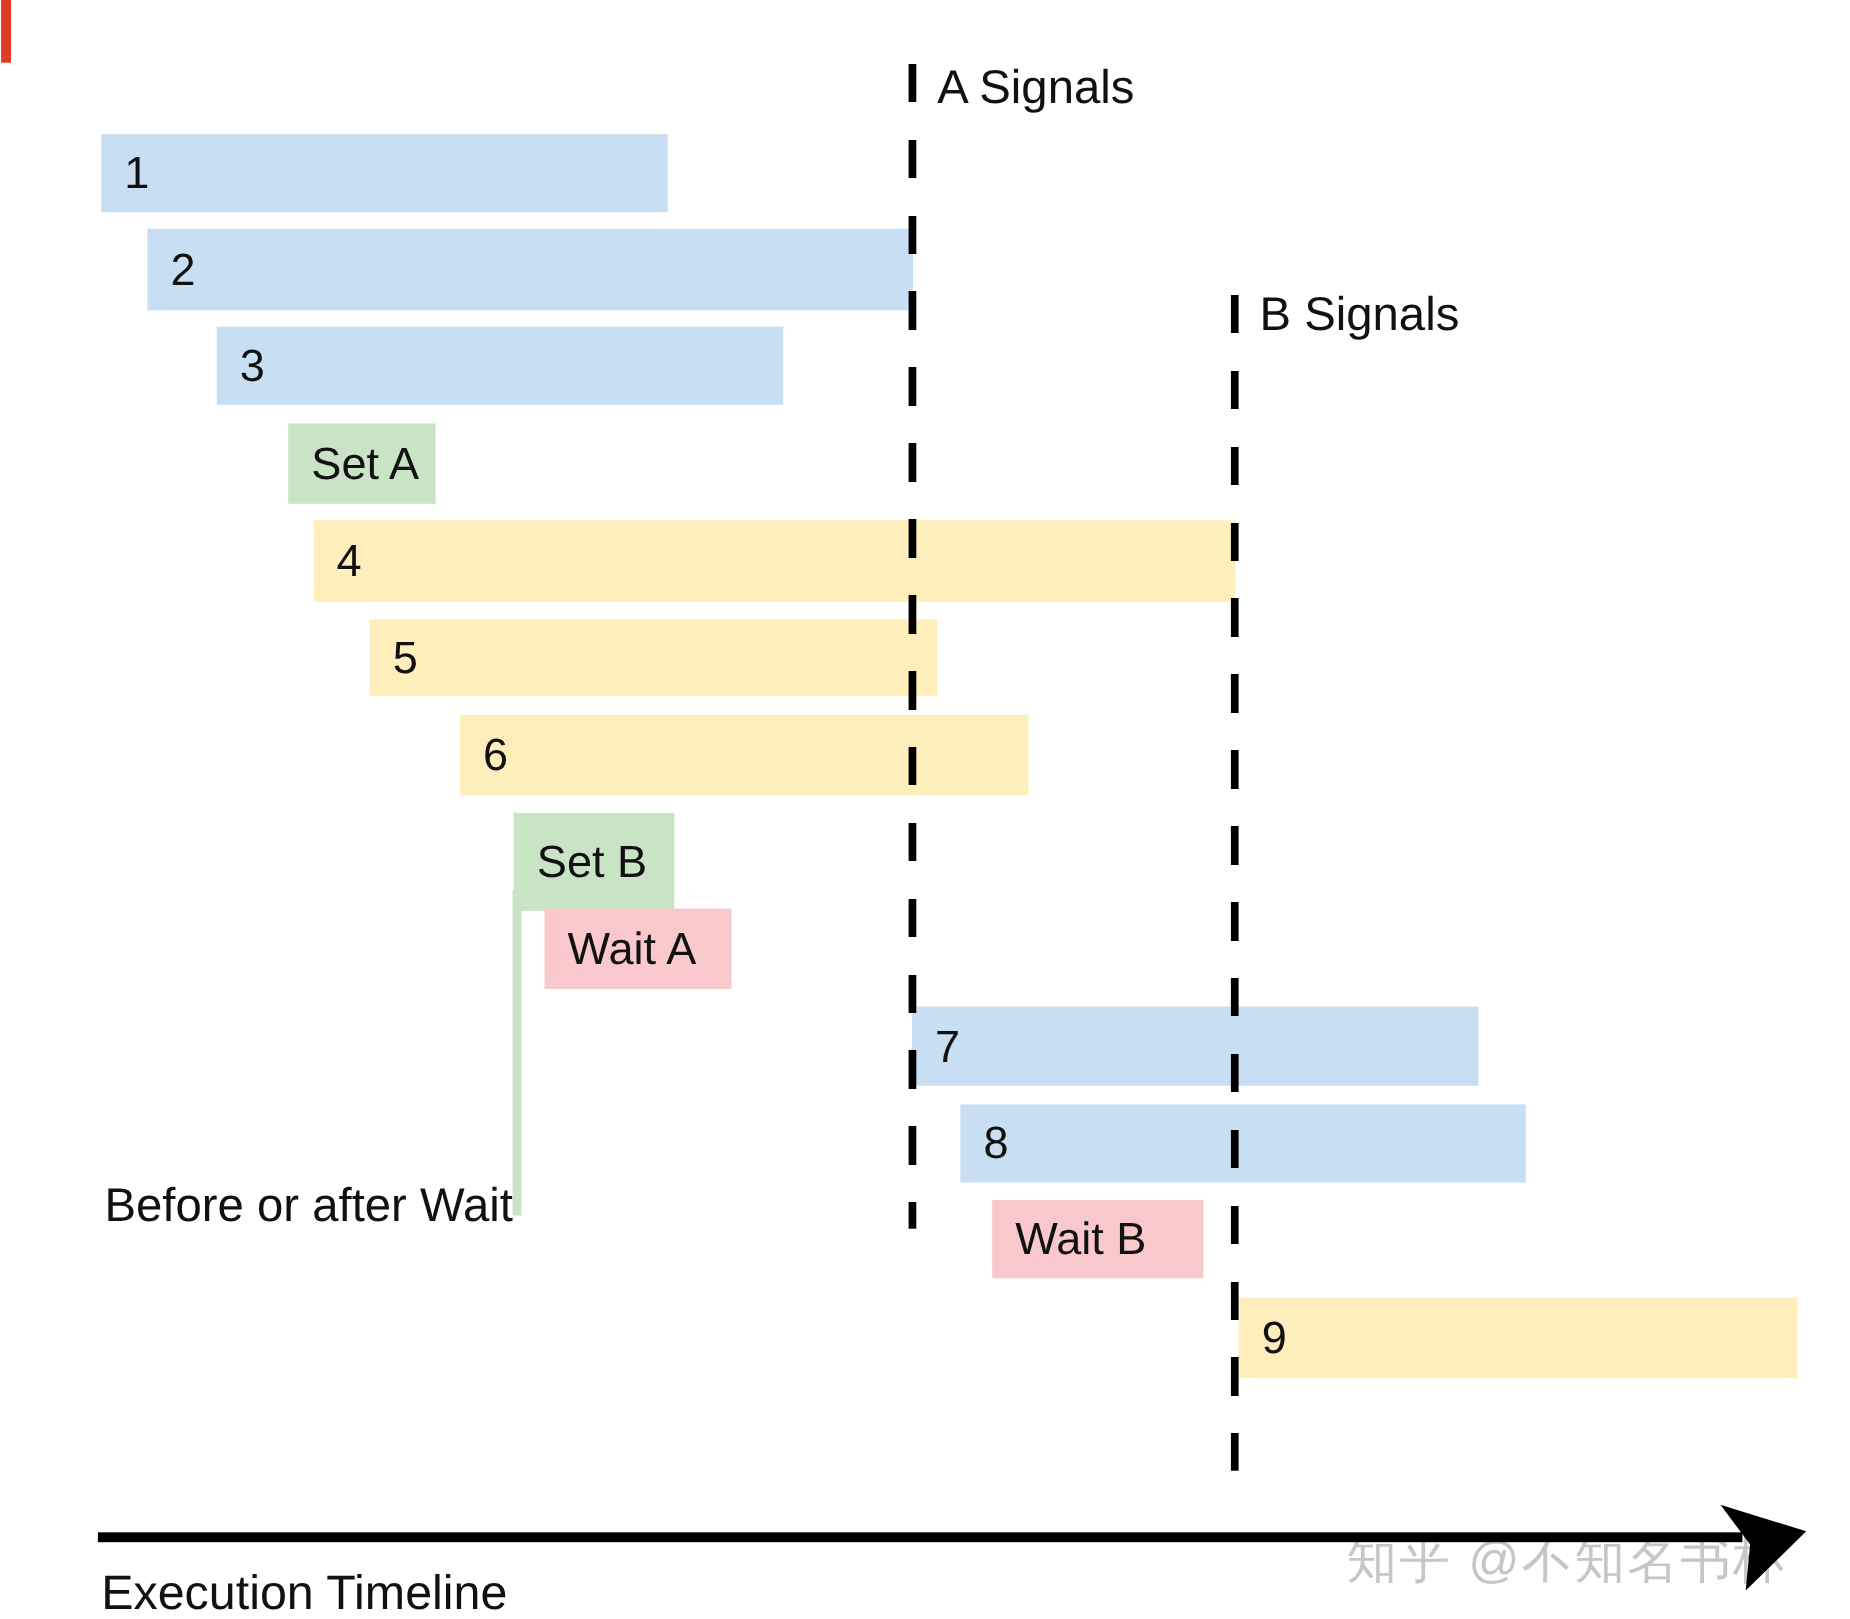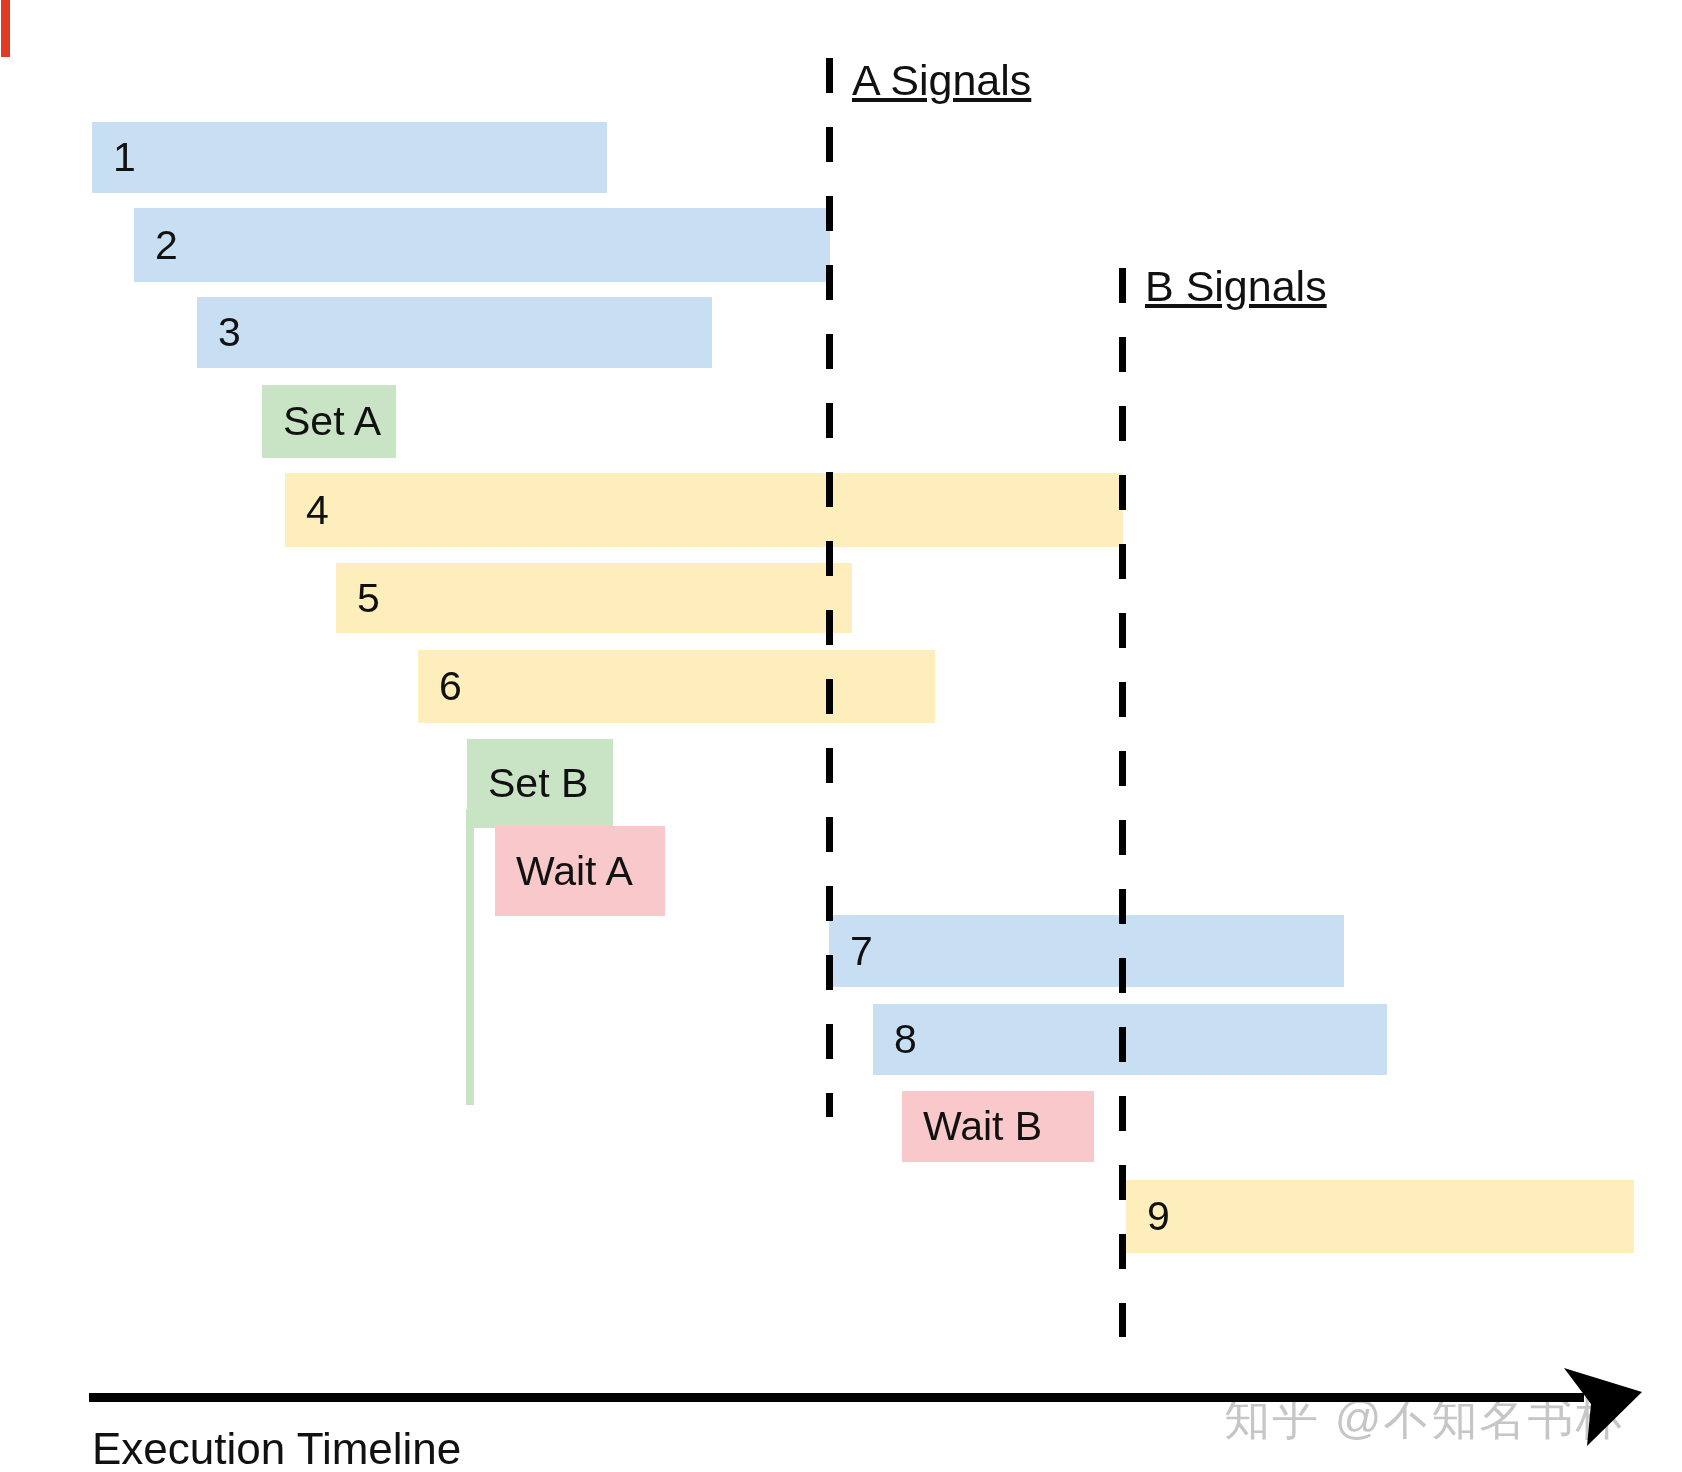--- a/index.html
+++ b/index.html
@@ -6,21 +6,21 @@
   body{width:1682px;height:1472px;position:relative;background:#fff;overflow:hidden;
        font-family:"Liberation Sans","DejaVu Sans",sans-serif;color:#111;}
   #stage{position:absolute;inset:0;}
   .bar{position:absolute;display:flex;align-items:center;box-sizing:border-box;
        padding-left:21px;font-size:41px;color:#111;white-space:nowrap;}
   .bar.blue{background:var(--task-blue);}
   .bar.yellow{background:var(--wave-yellow);}
   .bar.green{background:var(--set-green);}
   .bar.pink{background:var(--wait-pink);}
   .signal-line{position:absolute;width:7px;}
-  .signal-label{position:absolute;font-size:43px;white-space:nowrap;color:#111;text-decoration:underline;}
+  .signal-label{position:absolute;font-size:43px;white-space:nowrap;color:#111;}
   .note-label{position:absolute;left:95px;top:1072px;font-size:43px;color:#111;white-space:nowrap;}
   .note-connector{position:absolute;}
   .timeline-line{position:absolute;z-index:3;}
   .timeline-label{position:absolute;left:92px;top:1424px;font-size:44px;color:#111;white-space:nowrap;}
   .watermark{position:absolute;left:1224px;top:1388px;font-size:46px;letter-spacing:2px;
              color:var(--watermark-gray);z-index:2;white-space:nowrap;}
   .arrowhead{position:absolute;left:1560px;top:1358px;z-index:4;}
   .corner-artifact{position:absolute;left:1px;top:0;width:9px;height:57px;background:#e23b24;}
 </style>
 </head>
@@ -32,35 +32,36 @@
 
   <div id="bars-layer">
       <div class="bar blue" style="left: 92px; top: 122px; width: 515px; height: 71px;">1</div>
       <div class="bar blue" style="left: 134px; top: 208px; width: 696px; height: 74px;">2</div>
       <div class="bar blue" style="left: 197px; top: 297px; width: 515px; height: 71px;">3</div>
       <div class="bar green" style="left: 262px; top: 385px; width: 134px; height: 73px;">Set A</div>
       <div class="bar yellow" style="left: 285px; top: 473px; width: 838px; height: 74px;">4</div>
       <div class="bar yellow" style="left: 336px; top: 563px; width: 516px; height: 70px;">5</div>
       <div class="bar yellow" style="left: 418px; top: 650px; width: 517px; height: 73px;">6</div>
       <div class="bar green" style="left: 467px; top: 739px; width: 146px; height: 89px;">Set B</div>
-      <div class="bar pink" style="left: 495px; top: 826px; width: 170px; height: 90px;">Wait A</div>
+      <div class="bar pink" style="left: 495px; top: 826px; width: 170px; height: 73px;">Wait A</div>
       <div class="bar blue" style="left: 829px; top: 915px; width: 515px; height: 72px;">7</div>
       <div class="bar blue" style="left: 873px; top: 1004px; width: 514px; height: 71px;">8</div>
       <div class="bar pink" style="left: 902px; top: 1091px; width: 192px; height: 71px;">Wait B</div>
       <div class="bar yellow" style="left: 1126px; top: 1180px; width: 508px; height: 73px;">9</div>
     </div>
 
   <div id="signals-layer">
       <div class="signal-line" style="left: 826px; top: 58px; height: 1059px; background: repeating-linear-gradient(rgb(0, 0, 0) 0px, rgb(0, 0, 0) 35px, transparent 35px, transparent 69px);"></div>
       <div class="signal-label" style="left: 852px; top: 56px;">A Signals</div>
       <div class="signal-line" style="left: 1119px; top: 268px; height: 1069px; background: repeating-linear-gradient(rgb(0, 0, 0) 0px, rgb(0, 0, 0) 35px, transparent 35px, transparent 69px);"></div>
       <div class="signal-label" style="left: 1145px; top: 262px; text-align: center;">B Signals</div>
     </div>
 
   <div class="note-connector" style="left: 466px; top: 809px; width: 8px; height: 296px; background: rgb(201, 227, 197);"></div>
+  <div class="note-label">Before or after Wait</div>
 
   <div class="watermark">知乎 @不知名书杯</div>
 
   <div class="timeline-line" style="left: 89px; top: 1393px; width: 1495px; height: 9px; background: rgb(0, 0, 0);"></div>
   <svg class="arrowhead" width="90" height="95" viewBox="0 0 90 95">
     <path d="M4,10 L82,34 L27,88 L31,46 Z" fill="#000"></path>
   </svg>
   <div class="timeline-label">Execution Timeline</div>
 
 </div>

